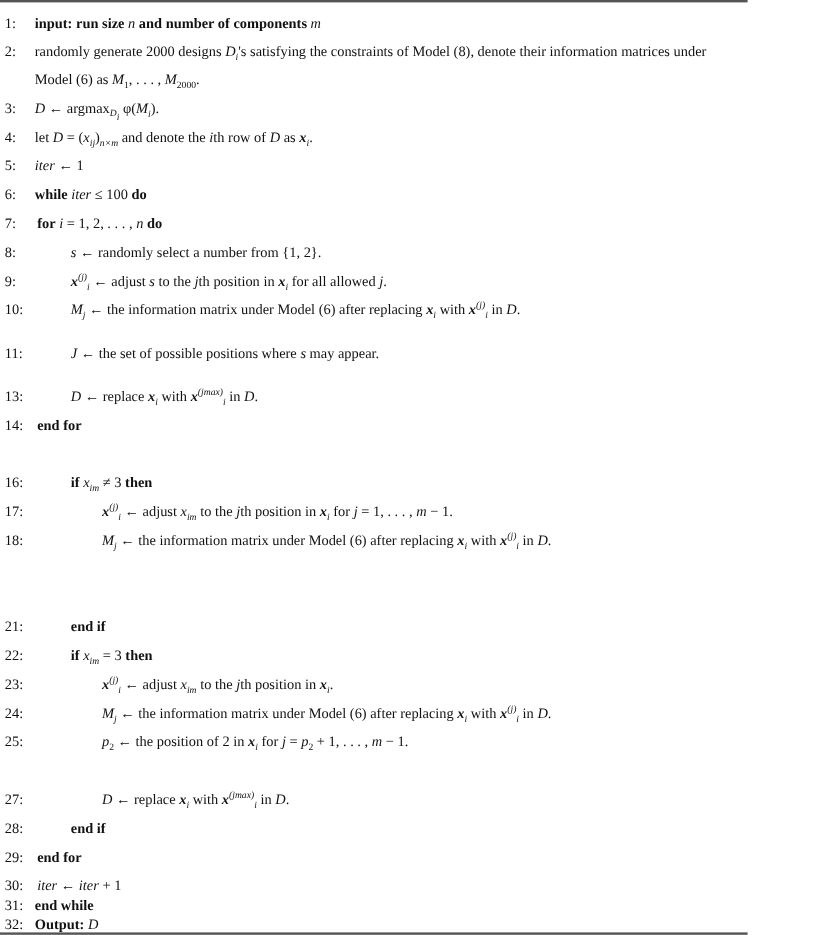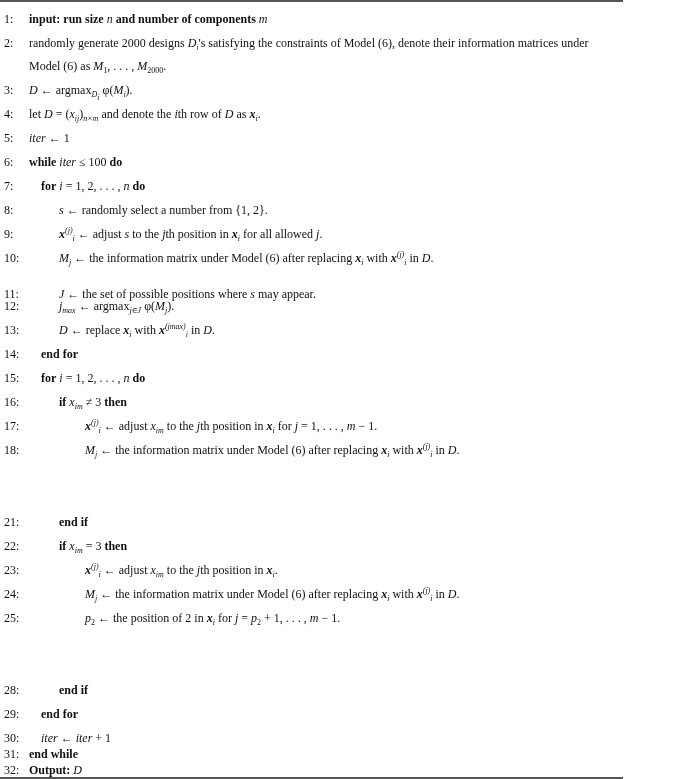--- a/index.html
+++ b/index.html
@@ -22,21 +22,21 @@
     line-height: 16px;
     white-space: nowrap;
     font-family: "Liberation Serif", "DejaVu Serif", serif;
   }
   .ln { display: inline-block; width: 22px; text-align: left; padding-left: 4px; }
   .txt { display: inline-block; }
   .b { font-weight: bold; }
   .i { font-style: italic; }
   .bi { font-weight: bold; font-style: italic; }
   sub, sup { font-size: 8px; line-height: 0; }
-  .indent1 { margin-left: 12px; }
+  .indent1 { margin-left: 2px; }
   .indent2 { margin-left: 30px; }
   .indent3 { margin-left: 56px; }
 </style>
 </head>
 <body>
 
 <div class="algo">
 
   <div class="line" style="top:9px">
     <span class="ln">1:</span>
@@ -46,21 +46,21 @@
       <span class="i">n</span>
       <span class="b">and number of components</span>
       <span class="i">m</span>
     </span>
   </div>
 
   <div class="line" style="top:33px">
     <span class="ln">2:</span>
     <span class="txt">
       <span>randomly generate 2000 designs</span>
-      <span class="i">D</span><sub class="i">i</sub><span>'s satisfying the constraints of Model (6), denote their information matrices under</span>
+      <span class="i">D</span><sub class="i">i</sub><span>'s satisfying the constraints of Model (8), denote their information matrices under</span>
     </span>
   </div>
 
   <div class="line" style="top:56px">
     <span class="ln"></span>
     <span class="txt">
       <span>Model (6) as</span>
       <span class="i">M</span><sub>1</sub><span>, . . . ,</span>
       <span class="i">M</span><sub>2000</sub><span>.</span>
     </span>
@@ -113,39 +113,31 @@
   <div class="line" style="top:248px">
     <span class="ln">10:</span>
     <span class="txt indent2"><span class="i">M</span><sub class="i">j</sub><span> ← the information matrix under Model (6) after replacing </span><span class="bi">x</span><sub class="i">i</sub><span> with </span><span class="bi">x</span><sup class="i">(j)</sup><sub class="i">i</sub><span> in </span><span class="i">D</span><span>.</span></span>
   </div>
 
   <div class="line" style="top:284px">
     <span class="ln">11:</span>
     <span class="txt indent2"><span class="i">J</span><span> ← the set of possible positions where </span><span class="i">s</span><span> may appear.</span></span>
   </div>
 
-  <div class="line" style="top:296px">
-    <span class="ln">12:</span>
-    <span class="txt indent2"><span class="i">j</span><sub class="i">max</sub><span> ← argmax</span><sub class="i">j∈J</sub><span> φ(</span><span class="i">M</span><sub class="i">j</sub><span>).</span></span>
-  </div>
 
   <div class="line" style="top:320px">
     <span class="ln">13:</span>
     <span class="txt indent2"><span class="i">D</span><span> ← replace </span><span class="bi">x</span><sub class="i">i</sub><span> with </span><span class="bi">x</span><sup class="i">(jmax)</sup><sub class="i">i</sub><span> in </span><span class="i">D</span><span>.</span></span>
   </div>
 
   <div class="line" style="top:344px">
     <span class="ln">14:</span>
     <span class="txt indent1 b">end for</span>
   </div>
 
-  <div class="line" style="top:368px">
-    <span class="ln">15:</span>
-    <span class="txt indent1"><span class="b">for</span> <span class="i">i</span><span> = 1, 2, . . . , </span><span class="i">n</span> <span class="b">do</span></span>
-  </div>
 
   <div class="line" style="top:392px">
     <span class="ln">16:</span>
     <span class="txt indent2"><span class="b">if</span> <span class="i">x</span><sub class="i">im</sub><span> ≠ 3 </span><span class="b">then</span></span>
   </div>
 
   <div class="line" style="top:416px">
     <span class="ln">17:</span>
     <span class="txt indent3"><span class="bi">x</span><sup class="i">(j)</sup><sub class="i">i</sub><span> ← adjust </span><span class="i">x</span><sub class="i">im</sub><span> to the </span><span class="i">j</span><span>th position in </span><span class="bi">x</span><sub class="i">i</sub><span> for </span><span class="i">j</span><span> = 1, . . . , </span><span class="i">m</span><span> − 1.</span></span>
   </div>
@@ -176,20 +168,24 @@
     <span class="ln">24:</span>
     <span class="txt indent3"><span class="i">M</span><sub class="i">j</sub><span> ← the information matrix under Model (6) after replacing </span><span class="bi">x</span><sub class="i">i</sub><span> with </span><span class="bi">x</span><sup class="i">(j)</sup><sub class="i">i</sub><span> in </span><span class="i">D</span><span>.</span></span>
   </div>
 
   <div class="line" style="top:608px">
     <span class="ln">25:</span>
     <span class="txt indent3"><span class="i">p</span><sub>2</sub><span> ← the position of 2 in </span><span class="bi">x</span><sub class="i">i</sub><span> for </span><span class="i">j</span><span> = </span><span class="i">p</span><sub>2</sub><span> + 1, . . . , </span><span class="i">m</span><span> − 1.</span></span>
   </div>
 
 
+  <div class="line" style="top:656px">
+    <span class="ln">27:</span>
+    <span class="txt indent3"><span class="i">D</span><span> ← replace </span><span class="bi">x</span><sub class="i">i</sub><span> with </span><span class="bi">x</span><sup class="i">(jmax)</sup><sub class="i">i</sub><span> in </span><span class="i">D</span><span>.</span></span>
+  </div>
 
   <div class="line" style="top:680px">
     <span class="ln">28:</span>
     <span class="txt indent2 b">end if</span>
   </div>
 
   <div class="line" style="top:704px">
     <span class="ln">29:</span>
     <span class="txt indent1 b">end for</span>
   </div>

